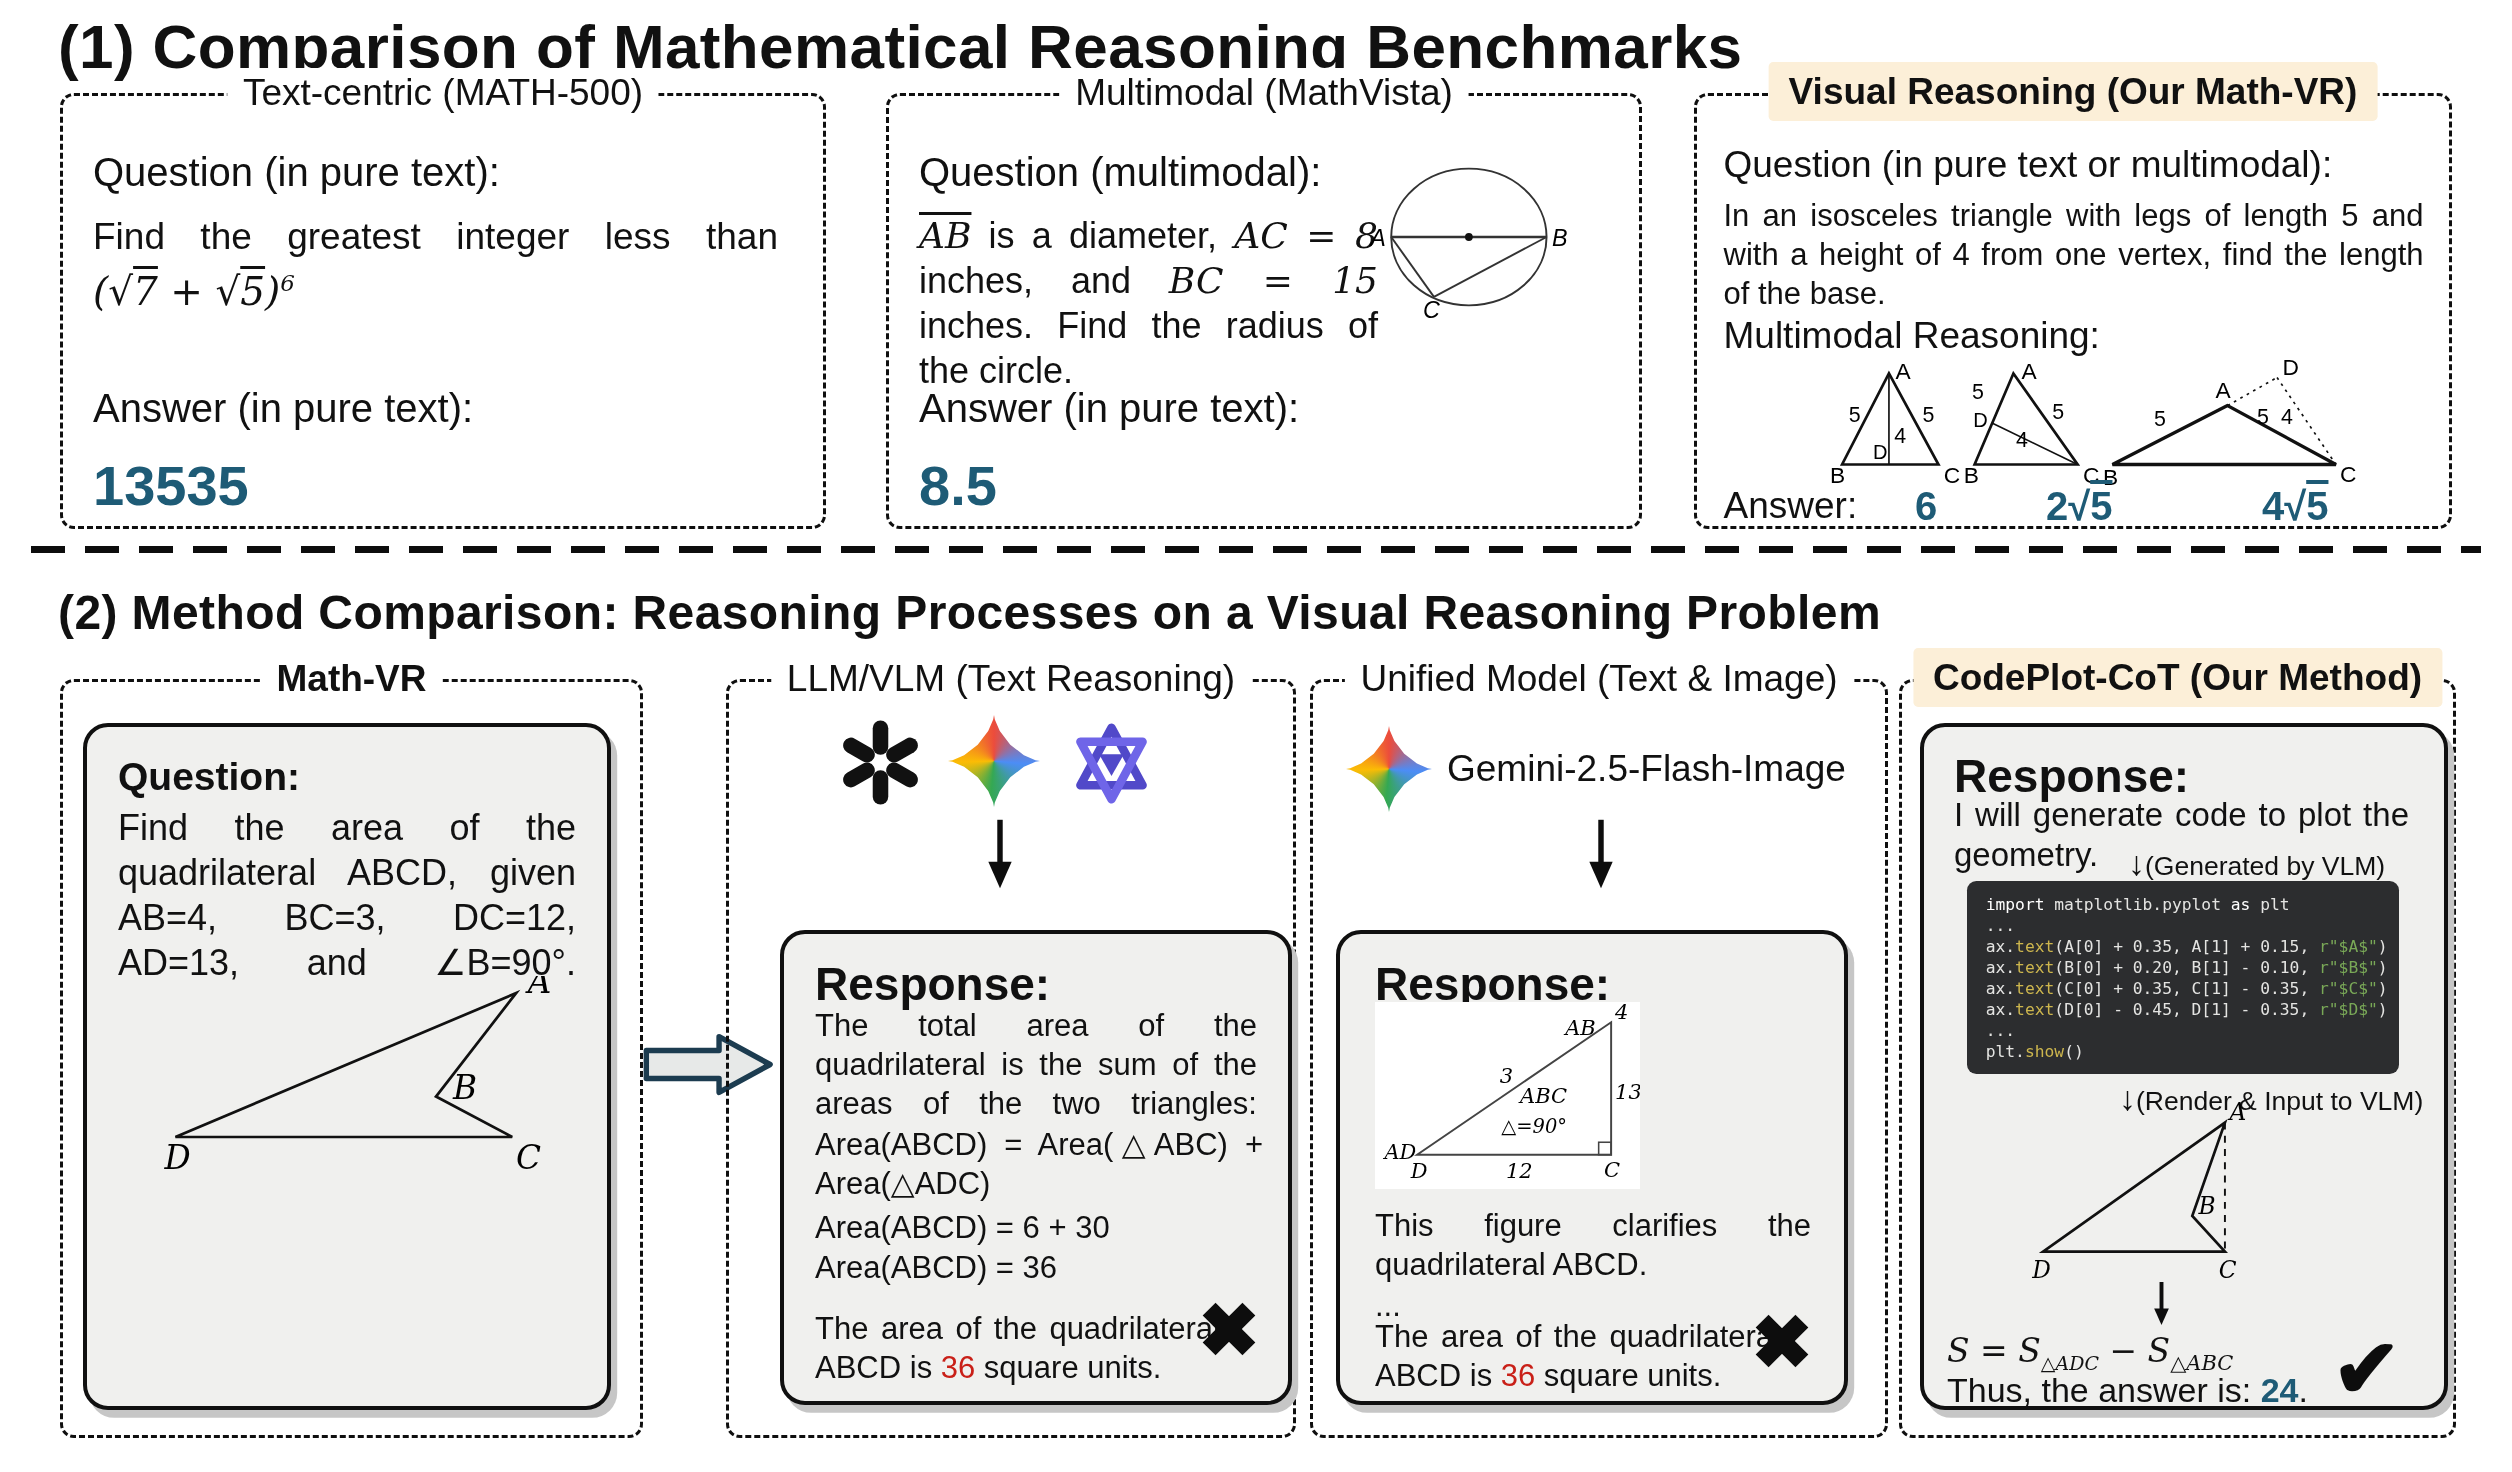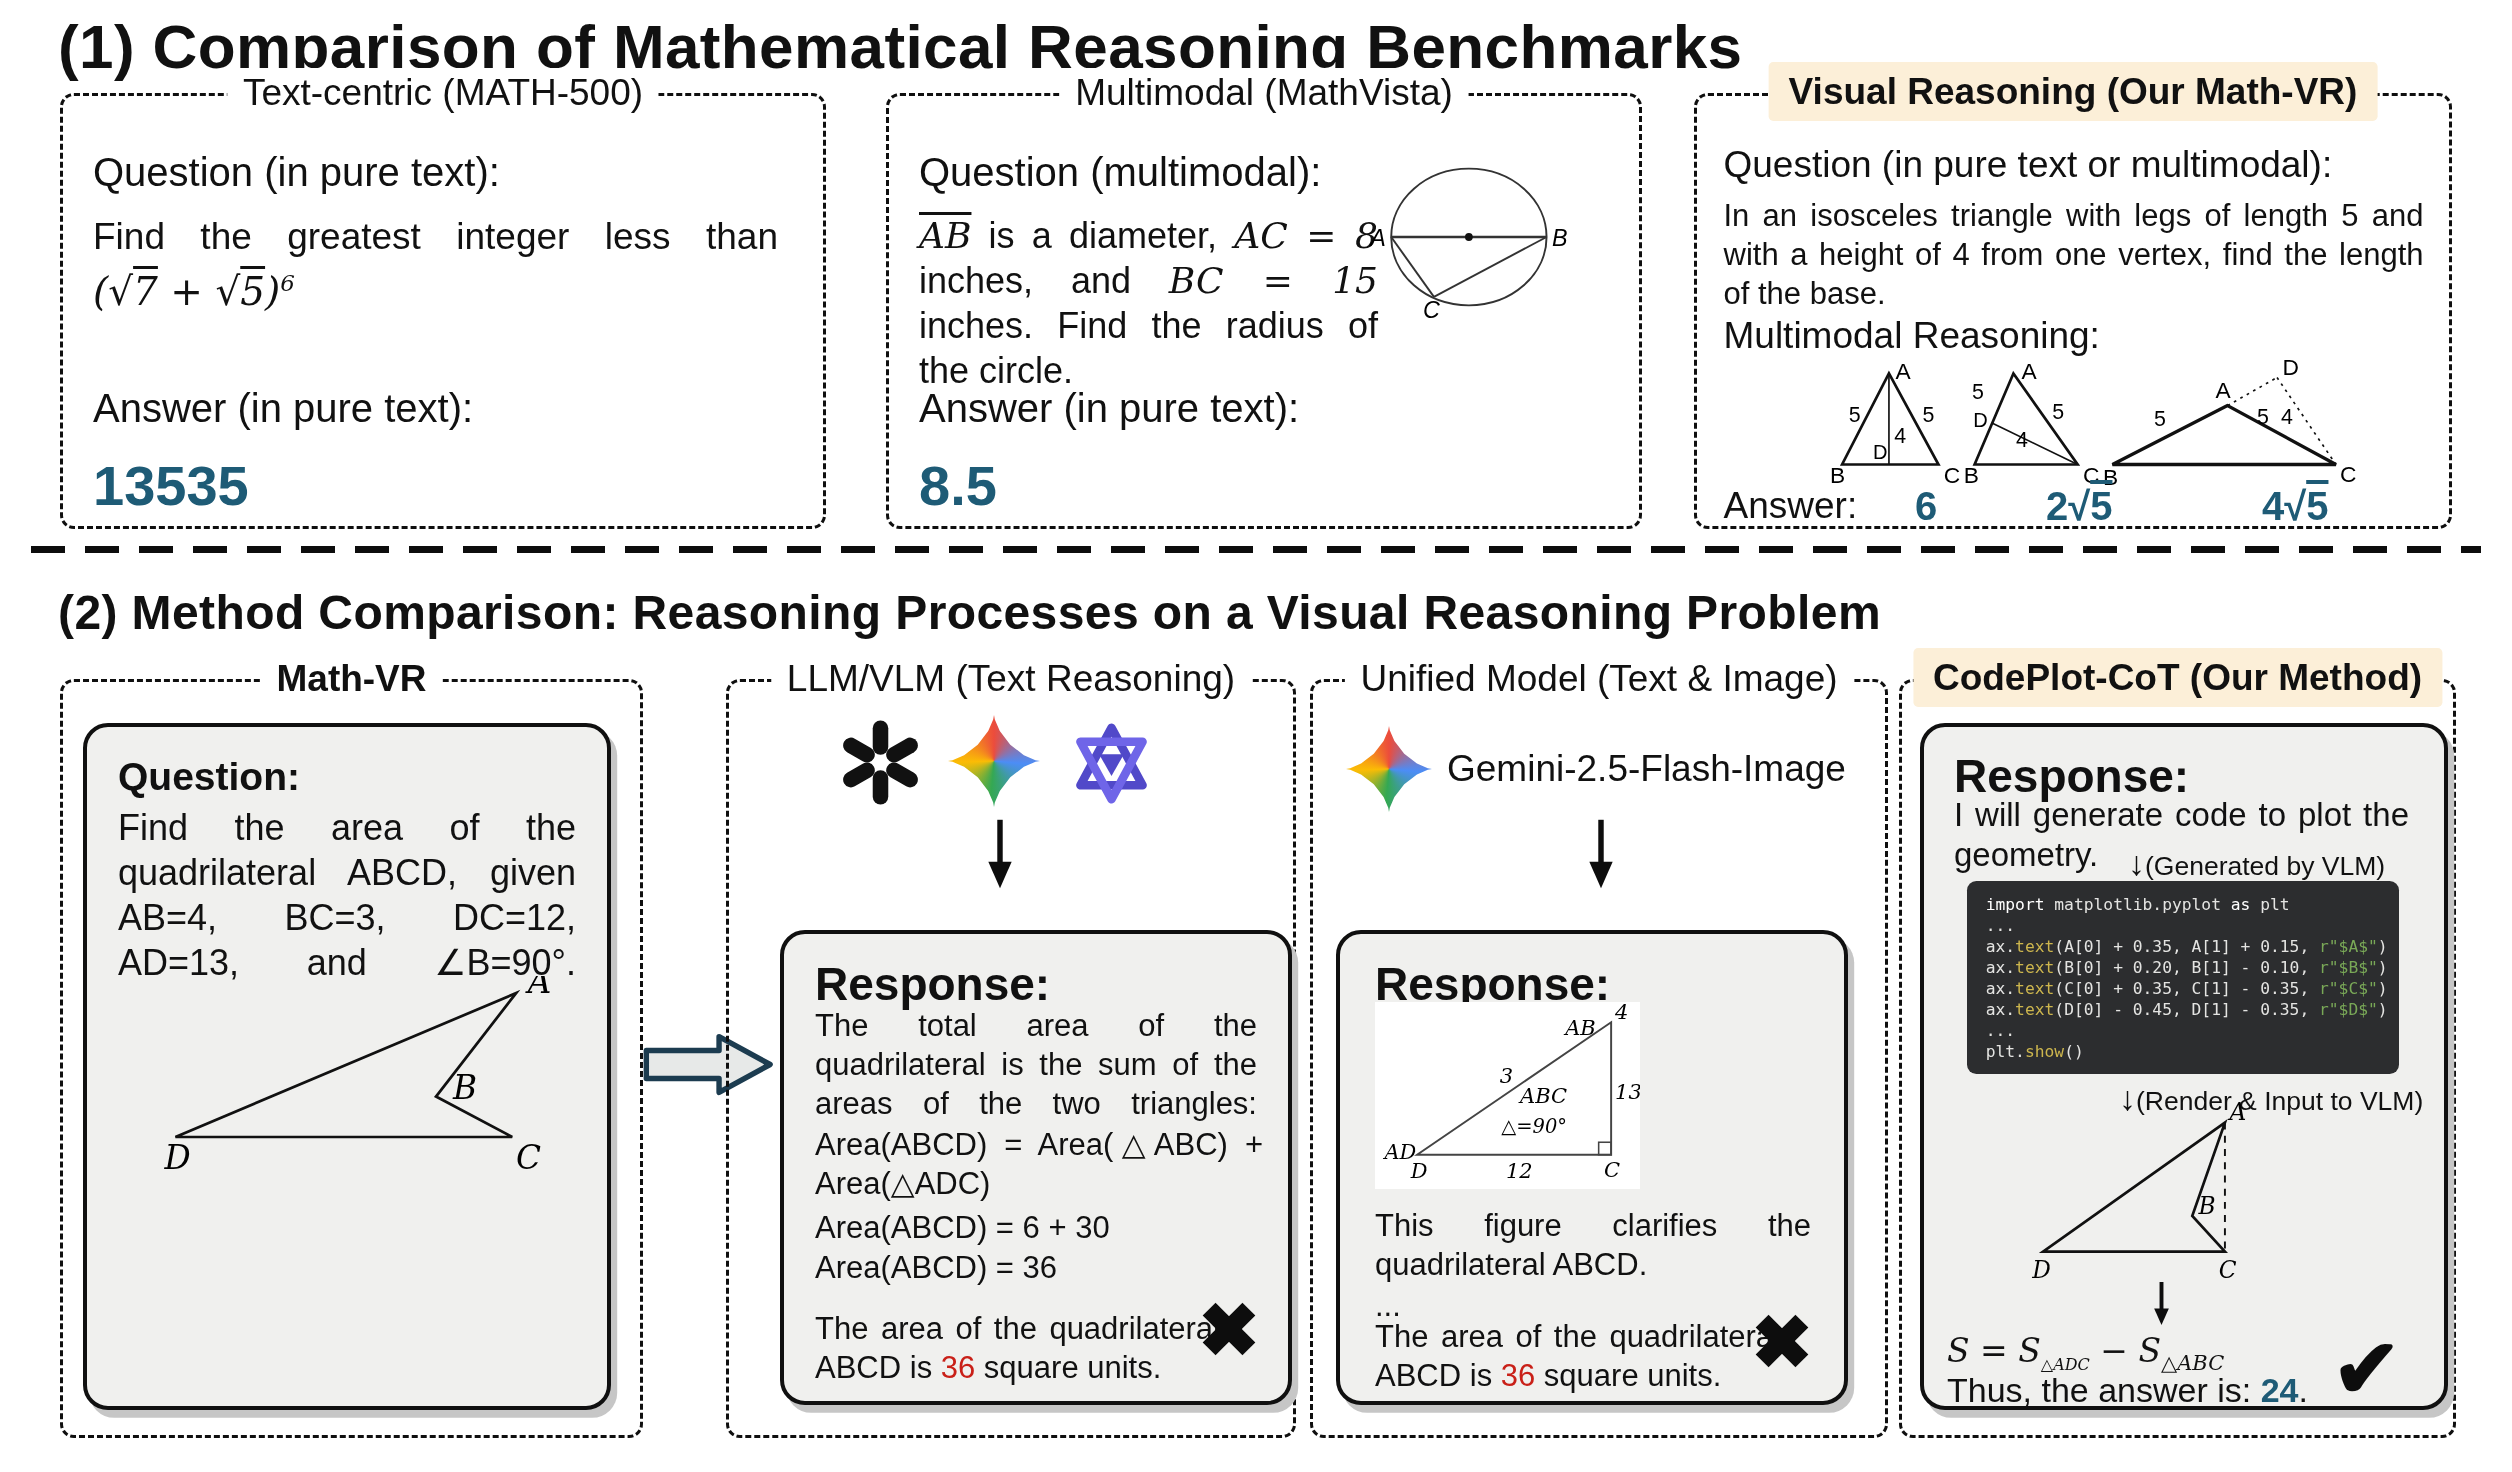--- a/index.html
+++ b/index.html
@@ -236,20 +236,20 @@
         <line x1="292" y1="30" x2="292" y2="196" stroke="#111" stroke-width="2.5" stroke-dasharray="9 8"></line>
         <text class="figtext" x="298" y="26" font-size="30">A</text>
         <text class="figtext" x="258" y="148" font-size="30">B</text>
         <text class="figtext" x="44" y="230" font-size="30">D</text>
         <text class="figtext" x="284" y="230" font-size="30">C</text>
       </svg>
       <svg class="abs" style="left:226px;top:554px;" width="23" height="45" viewBox="0 0 36 92">
         <line x1="18" y1="2" x2="18" y2="60" stroke="#0d0d0d" stroke-width="8"></line>
         <polygon points="3,56 33,56 18,90" fill="#0d0d0d"></polygon>
       </svg>
-      <div class="abs serif" style="left:23px;top:604px;font-size:33px;"><span>S = S</span><sub style="font-size:16px;">△ADC</sub><span> − S</span><sub style="font-size:21px;">△ABC</sub></div>
+      <div class="abs serif" style="left:23px;top:604px;font-size:33px;"><span>S = S</span><sub style="font-size:19px;">△ADC</sub><span> − S</span><sub style="font-size:21px;">△ABC</sub></div>
       <div class="abs" style="left:23px;top:644px;font-size:34px;"><span>Thus, the answer is: </span><span class="teal" style="font-size:34px;">24</span><span>.</span></div>
       <div class="abs checkmark" style="right:43px;top:601px;">✔</div>
     </div>
   </div>
 
 </div>
 
 
 </body></html>

